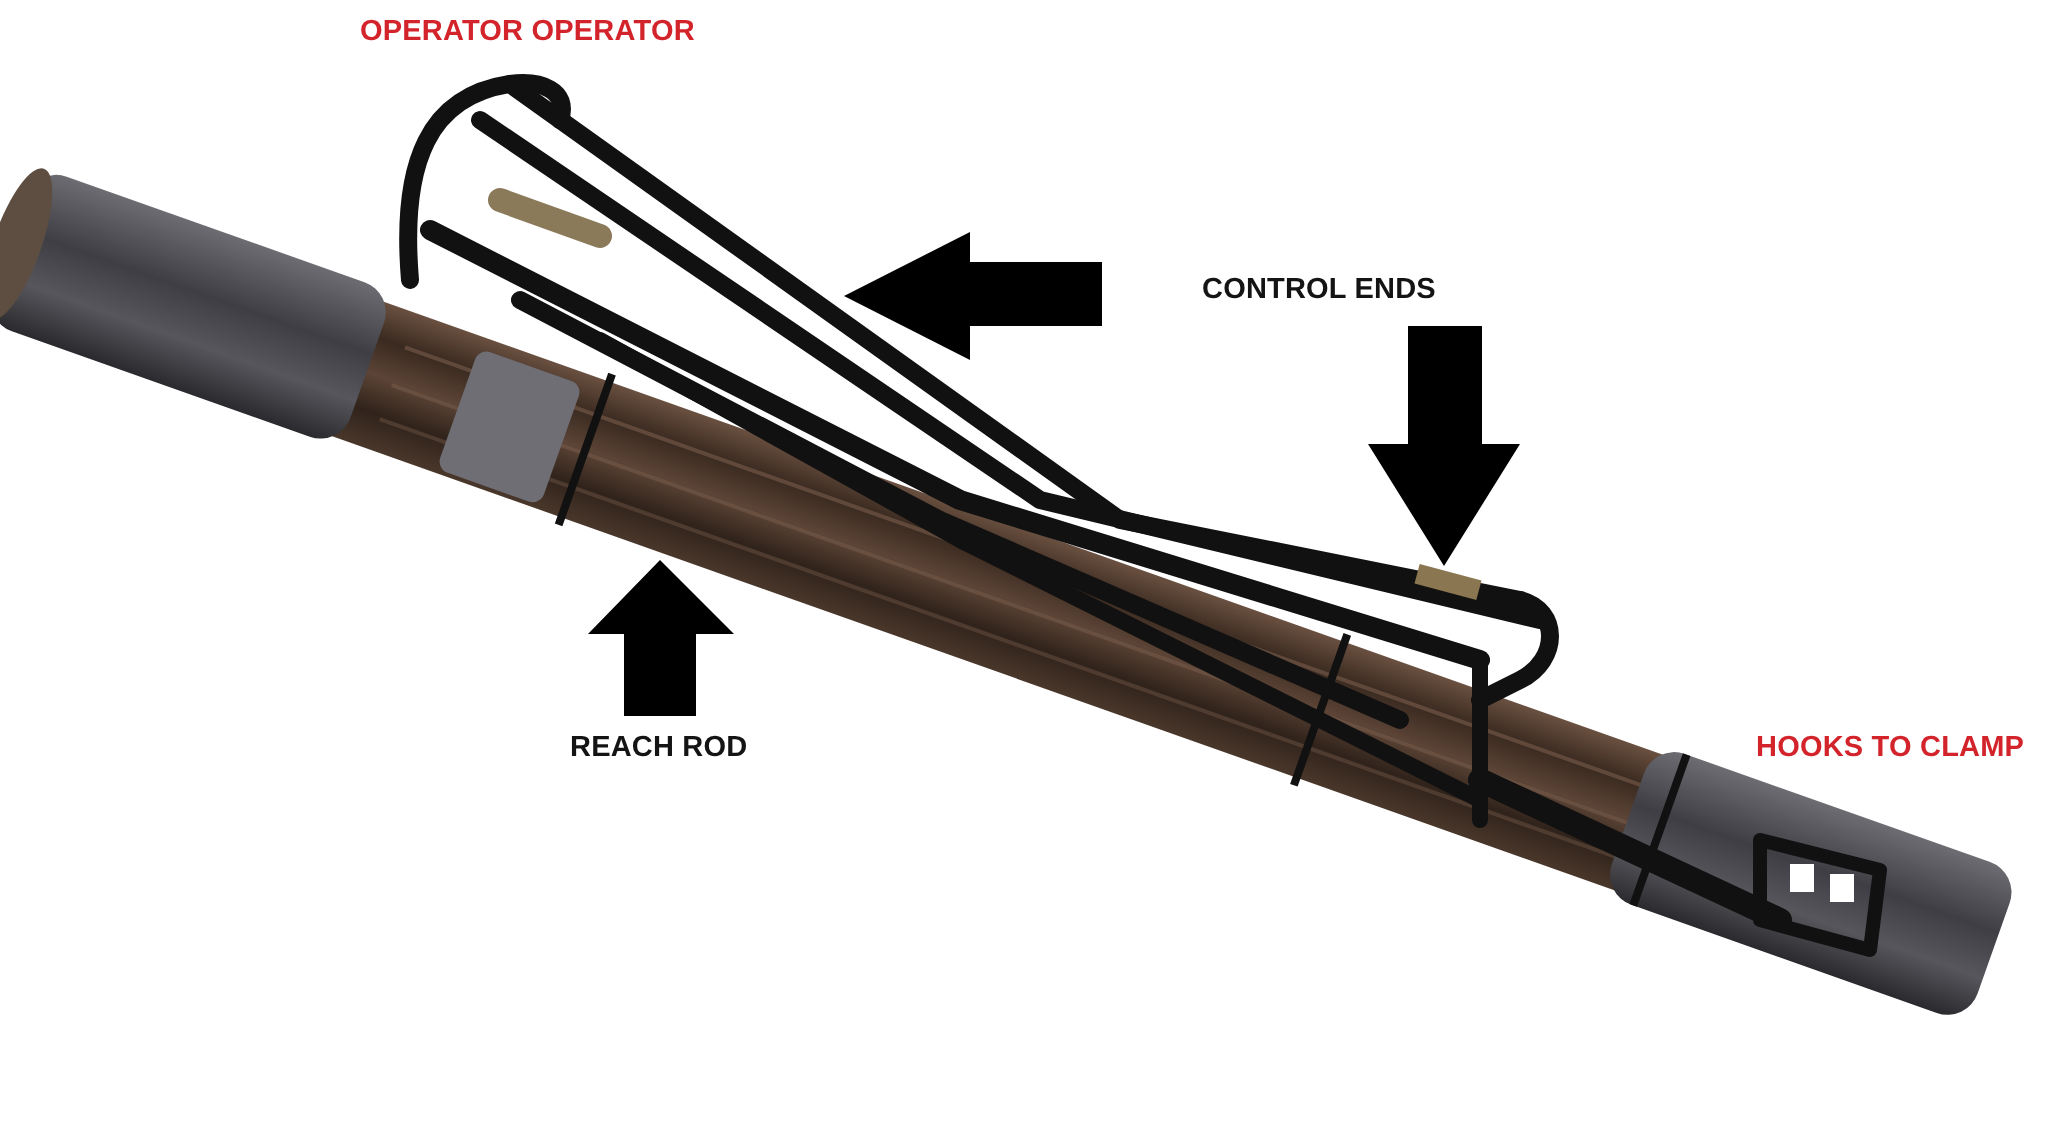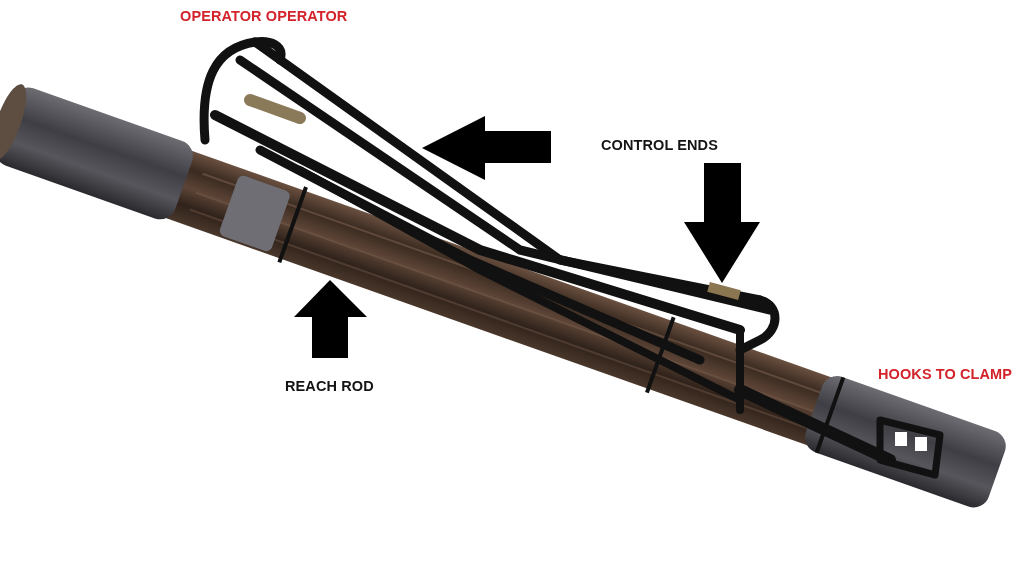--- a/index.html
+++ b/index.html
@@ -69,15 +69,15 @@
 
     <rect x="708" y="286" width="32" height="10" fill="#8a7650" transform="rotate(15 724 291)"></rect>
 
     <polygon points="422,148 485,116 485,131 551,131 551,163 485,163 485,180" fill="#000"></polygon>
     <polygon points="704,163 741,163 741,222 760,222 722,283 684,222 704,222" fill="#000"></polygon>
     <polygon points="330,280 367,317 348,317 348,358 312,358 312,317 294,317" fill="#000"></polygon>
   </svg>
 
   <div class="label red" style="left:180px; top:8px;">OPERATOR OPERATOR</div>
   <div class="label black" style="left:581px; top:137px;margin-left:20px;">CONTROL ENDS</div>
-  <div class="label black" style="left:285px; top:366px;margin-top:12px;">REACH ROD</div>
+  <div class="label black" style="left:285px; top:366px;">REACH ROD</div>
   <div class="label red" style="left:878px; top:366px;">HOOKS TO CLAMP</div>
 </div>
 
 </body></html>

